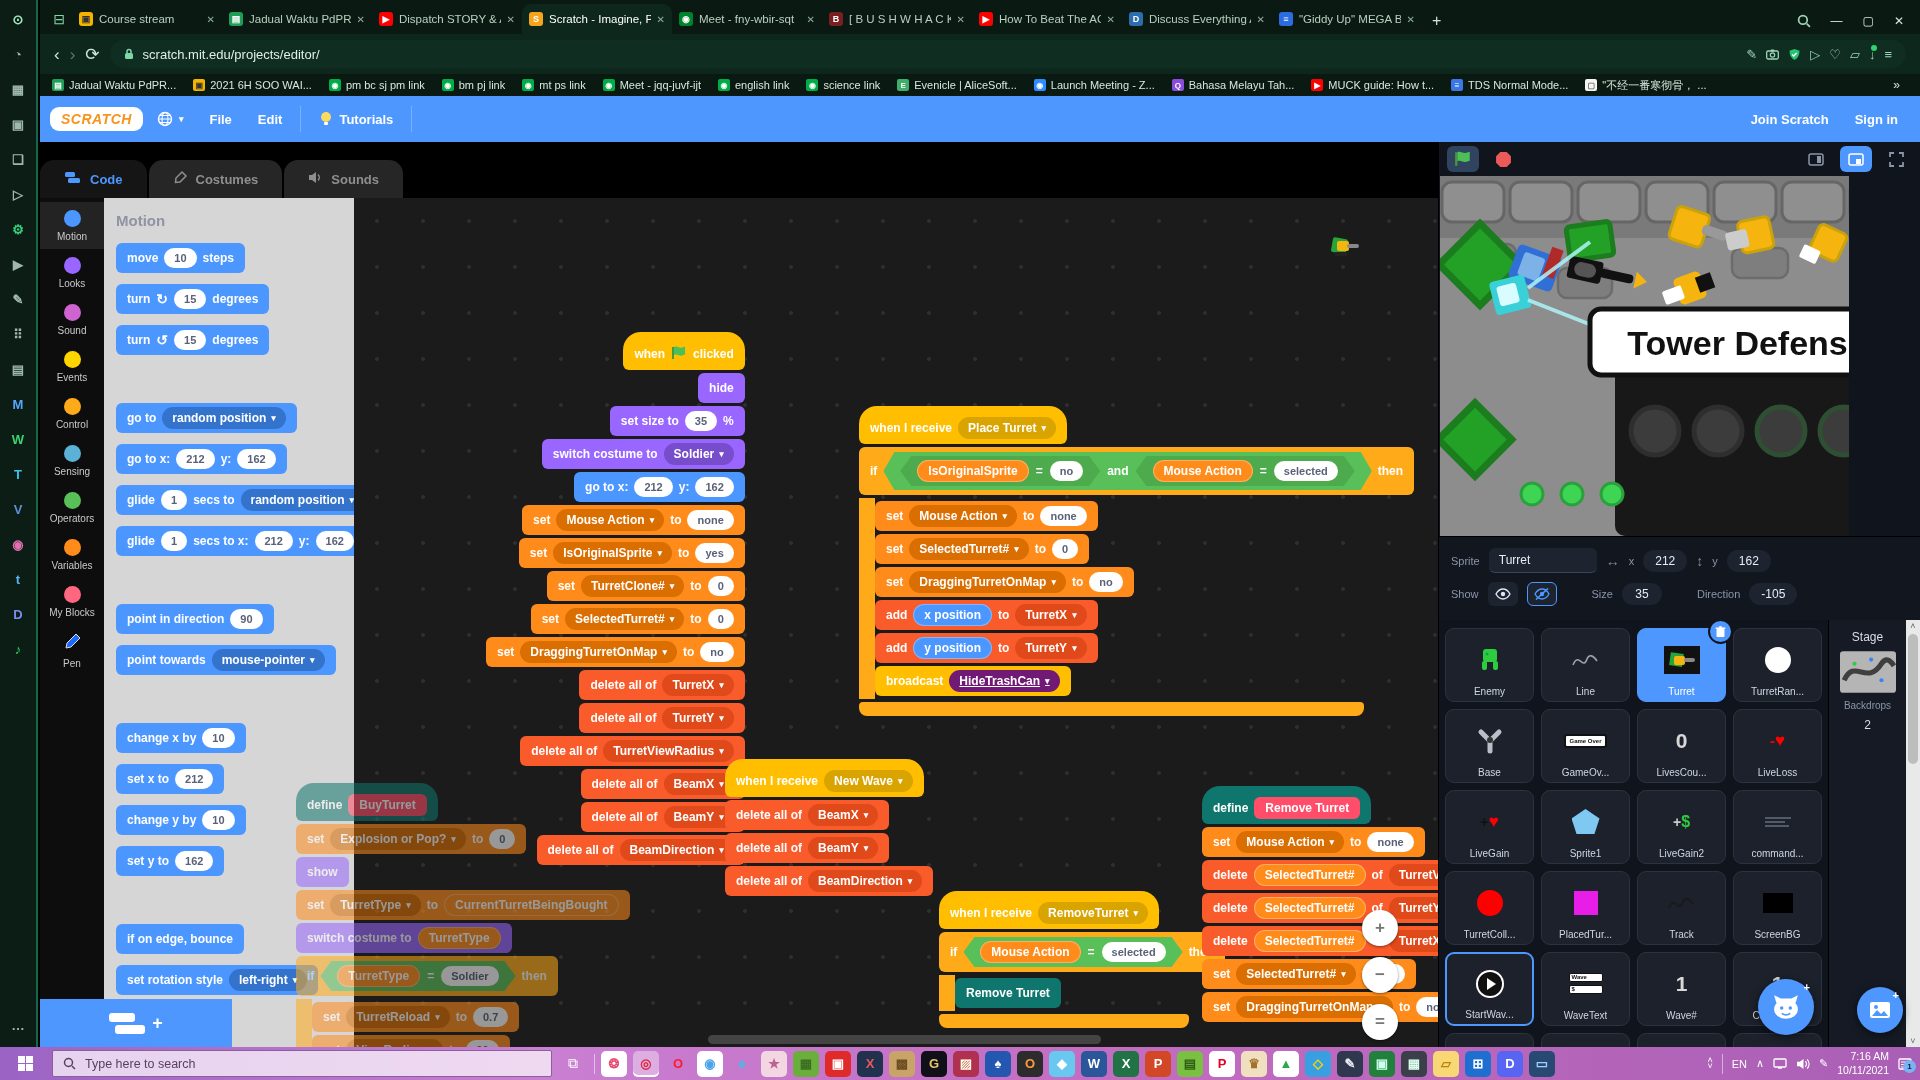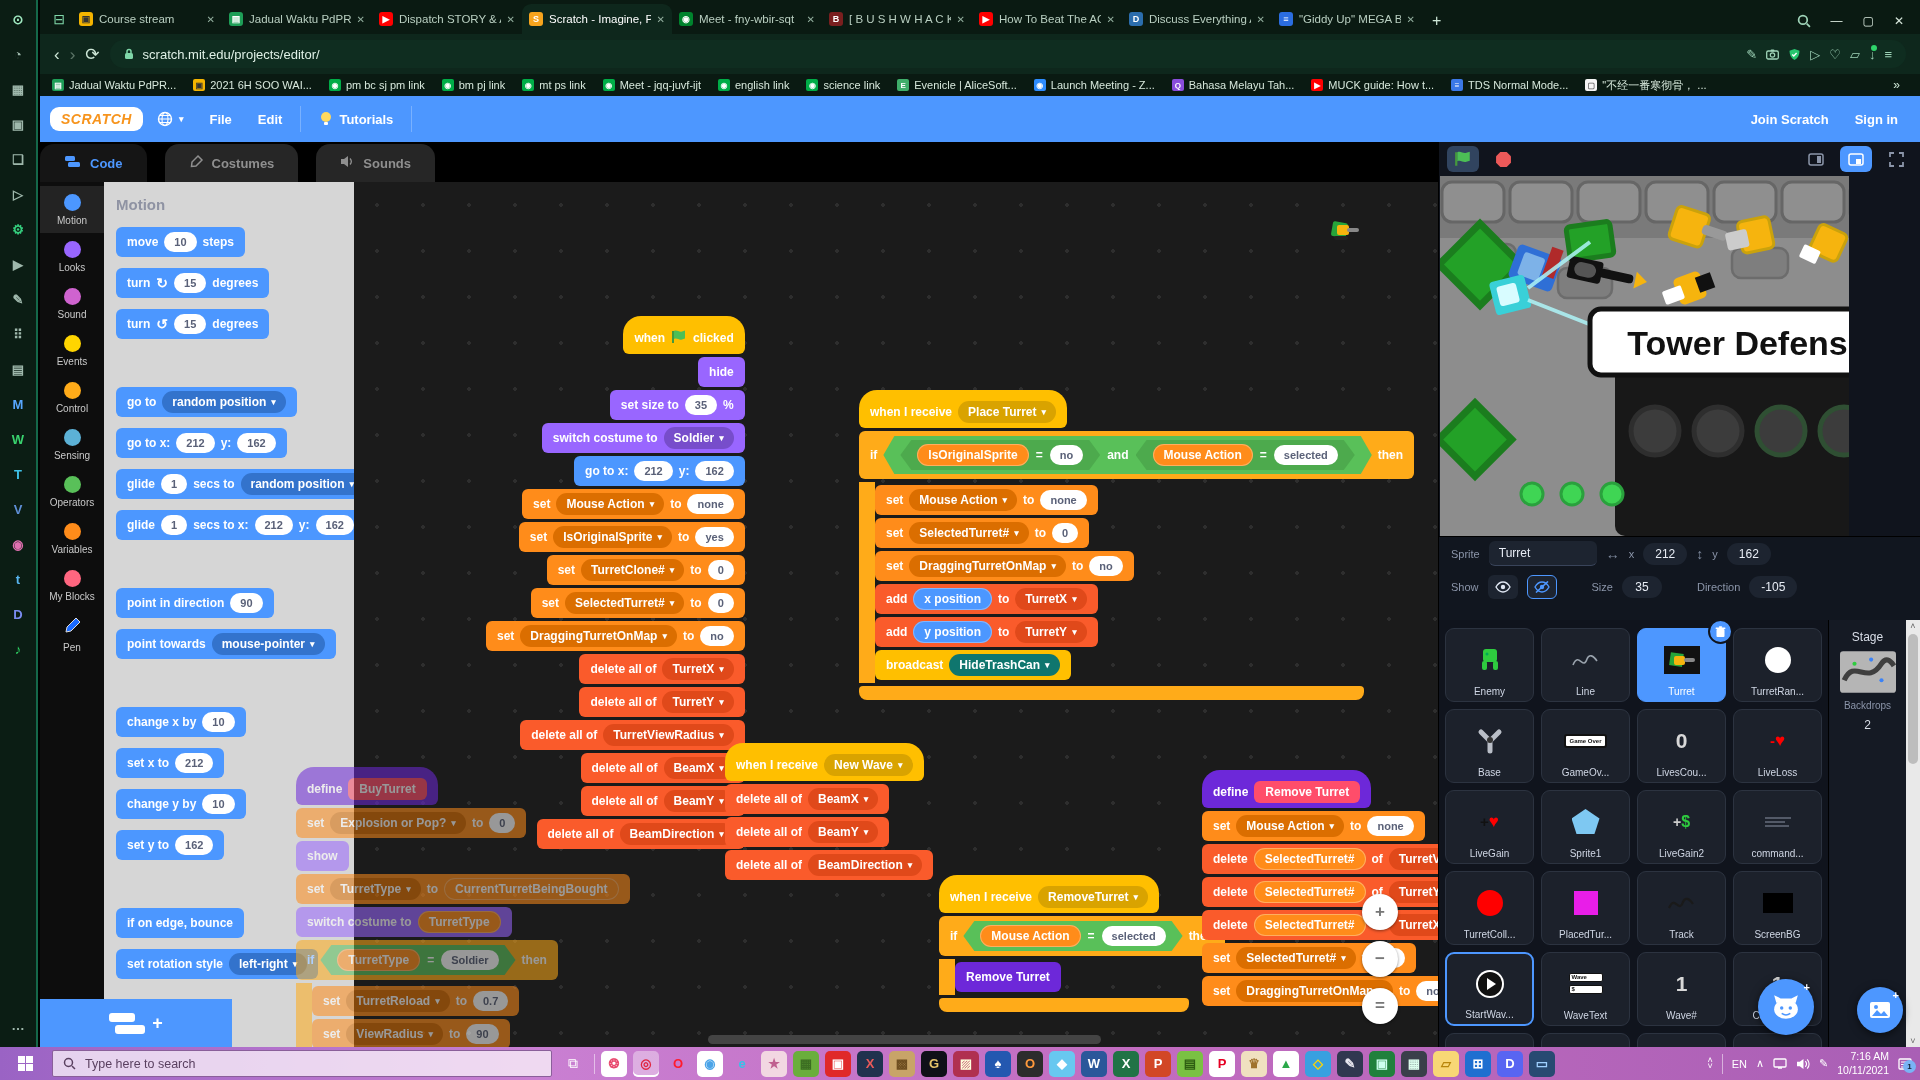--- a/index.html
+++ b/index.html
@@ -34,40 +34,40 @@
 .ovf{margin-left:auto;color:#cfe8d8;font-size:12px;padding-right:8px}
 
 .page{position:absolute;left:40px;right:0;top:96px;bottom:33px;background:#0b0b0b;display:flex;flex-direction:column;z-index:4}
 .menubar{height:46px;background:#4d97ff;display:flex;align-items:center;gap:2px;padding:0 10px;color:#fff;flex:none}
 .logo{background:#fff;color:#f7941d;font-weight:bold;font-style:italic;font-size:14px;padding:4px 11px;border-radius:9px;letter-spacing:.5px}
 .mitem{padding:6px 12px;font-size:13px;font-weight:bold;display:flex;align-items:center;gap:6px}
 .msep{width:1px;height:26px;background:rgba(255,255,255,.25);margin:0 4px}
 .mspacer{flex:1}
 .ebody{flex:1;display:flex;min-height:0}
 .eleft{flex:1;display:flex;flex-direction:column;min-width:0}
-.tstrip{height:40px;background:#000;display:flex;align-items:flex-end;gap:18px;flex:none}
+.tstrip{height:56px;background:#000;display:flex;align-items:flex-end;gap:2px;flex:none}
 .etab{height:38px;display:flex;align-items:center;gap:8px;padding:0 24px;border-radius:14px 14px 0 0;background:#262626;color:#8f8f8f;font-size:13px;font-weight:bold}
 .etab.active{background:#151515;color:#4d97ff}
 .mainrow{flex:1;display:flex;min-height:0;position:relative}
 .catcol{width:64px;background:#0d0d0d;display:flex;flex-direction:column;align-items:center;padding-top:4px;flex:none;overflow:hidden}
 .cat{width:100%;display:flex;flex-direction:column;align-items:center;padding:8px 0 7px;gap:4px}
 .cat.sel{background:#232323}
 .cat .dot{width:17px;height:17px;border-radius:50%}
 .cat .cl{font-size:10px;color:#c9c9c9}
 .palette{width:250px;background:#d6d6d6;padding:14px 12px;flex:none;overflow:hidden;position:relative}
 .phead{font-size:15px;font-weight:bold;color:#8f93a3;margin-bottom:14px}
 .prow{margin-bottom:11px}
 .prow.gap{margin-top:48px}
 .workspace{flex:1;background:#1b1b1b;background-image:radial-gradient(circle,#2e2e2e 1.6px,transparent 1.8px);background-size:46px 46px;position:relative;overflow:hidden;min-width:0}
 
 .script{position:absolute;display:flex;flex-direction:column;align-items:flex-start;gap:3px}
 .blk{display:inline-flex;align-items:center;gap:6px;padding:4px 11px;border-radius:6px;color:#fff;font-weight:bold;font-size:12px;white-space:nowrap;height:30px;width:max-content}
 .blk.hat{border-radius:18px 18px 6px 6px;height:38px;padding-top:10px}
 .blk.cond{height:auto;padding:5px 11px}
-.c-ev{background:#FFBF00}.c-looks{background:#9966FF}.c-motion{background:#4C97FF}.c-var{background:#FF8C1A}.c-list{background:#FA5B2B}.c-ctl{background:#FFAB19}.c-def{background:#6d28d9}
+.c-ev{background:#FFBF00}.c-looks{background:#9966FF}.c-motion{background:#4C97FF}.c-var{background:#FF8C1A}.c-list{background:#FA5B2B}.c-ctl{background:#FFAB19}.c-def{background:#0f766e}
 .oval{background:#fff;color:#5a6178;border-radius:18px;padding:3px 10px;font-size:11px;min-width:16px;text-align:center;line-height:14px}
 .dd{border-radius:18px;padding:4px 10px;font-size:12px;display:inline-flex;gap:5px;align-items:center;color:#fff}
 .dd::after{content:"▾";font-size:9px}
 .rep{background:#FF8C1A;border-radius:18px;padding:4px 11px;font-size:12px;box-shadow:inset 0 0 0 1px rgba(255,255,255,.3)}
 .rep.blue{background:#4C97FF}
 .hex{background:#59C059;clip-path:polygon(11px 0,calc(100% - 11px) 0,100% 50%,calc(100% - 11px) 100%,11px 100%,0 50%);padding:4px 17px;display:inline-flex;gap:7px;align-items:center}
 .hex .hex{background:#4daa4d}
 .cb{background:#FF4D6A;border-radius:6px;padding:4px 11px}
 .cbody{border-left:16px solid #FFAB19;padding:3px 0;display:flex;flex-direction:column;align-items:flex-start;gap:3px}
 .cend{height:14px;border-radius:4px 4px 8px 8px;background:#FFAB19}
@@ -84,21 +84,21 @@
 .extblocks i+i{width:30px;margin-left:6px}
 .deco-turret{position:absolute;right:76px;top:34px;z-index:8}
 
 .rpanel{width:482px;background:#10141d;border-left:1px solid #000;display:flex;flex-direction:column;flex:none}
 .sheader{height:34px;display:flex;align-items:center;padding:0 8px;gap:8px;flex:none}
 .sbtn{width:32px;height:26px;border-radius:6px;display:flex;align-items:center;justify-content:center}
 .sbtn.flag{background:#31445f}
 .sbtn.mid{background:#4d97ff}
 .sp{flex:1}
 .stage{width:409px;height:360px;margin:0 1px;position:relative;flex:none;overflow:hidden}
-.sinfo{height:84px;background:#11161f;border-top:1px solid #000;padding:0 12px;color:#8b95a9;font-size:11px;flex:none}
+.sinfo{height:84px;background:#11161f;border-top:1px solid #000;padding:7px 12px;color:#8b95a9;font-size:11px;flex:none}
 .sirow{display:flex;align-items:center;gap:9px;height:33px}
 .sival{background:#1d2430;border-radius:14px;padding:4px 12px;color:#e8edf5;font-size:12px;min-width:40px;text-align:center}
 .snamebox{background:#1d2430;border-radius:6px;padding:5px 10px;color:#e8edf5;font-size:12px;width:108px;border-bottom:1px solid #39445a}
 .ar{font-size:14px;color:#7f8a9e}
 .togbtn{width:30px;height:24px;border-radius:6px;background:#1d2430;display:flex;align-items:center;justify-content:center;color:#dfe6f2}
 .togbtn.on{color:#4d97ff;border:1px solid #4d97ff}
 .sbot{flex:1;display:flex;min-height:0;position:relative}
 .sgrid{flex:1;padding:8px 6px;display:grid;grid-template-columns:repeat(4,1fr);grid-auto-rows:74px;gap:7px;overflow:hidden}
 .tile{background:#1c212b;border:1px solid #2c3340;border-radius:9px;display:flex;flex-direction:column;align-items:center;padding:4px 2px;position:relative;color:#cfd6e4;font-size:10px}
 .tile .thwrap{flex:1;display:flex;align-items:center;justify-content:center;width:100%;overflow:hidden}
@@ -641,21 +641,21 @@
                   <span class="dd" style="background: rgb(224, 73, 26);">TurretX</span>
                 </div>
                 <div class="blk c-list">
                   <span class="bt">add</span>
                   <span class="rep blue">y position</span>
                   <span class="bt">to</span>
                   <span class="dd" style="background: rgb(224, 73, 26);">TurretY</span>
                 </div>
                 <div class="blk c-ev">
                   <span class="bt">broadcast</span>
-                  <span class="dd" style="background: #0f766e;">HideTrashCan</span>
+                  <span class="dd" style="background: #701a75; text-decoration: underline;">HideTrashCan</span>
                 </div>
               </div>
               <div class="cend" style="width: 505px;"></div>
             </div>
             <div class="script" style="left: 371px; top: 561px;">
               <div class="blk c-ev hat">
                 <span class="bt">when I receive</span>
                 <span class="dd" style="background: rgb(217, 163, 0);">New Wave</span>
               </div>
               <div class="blk c-list">

